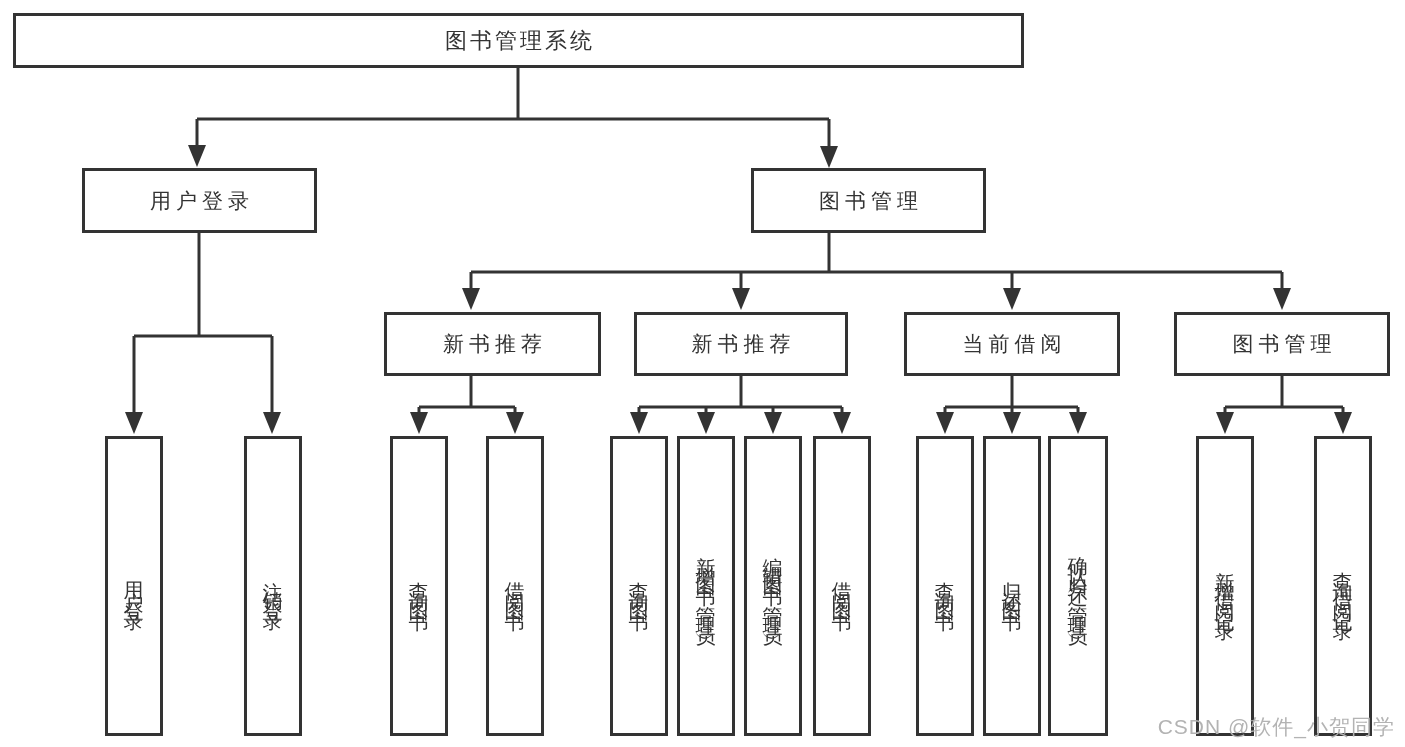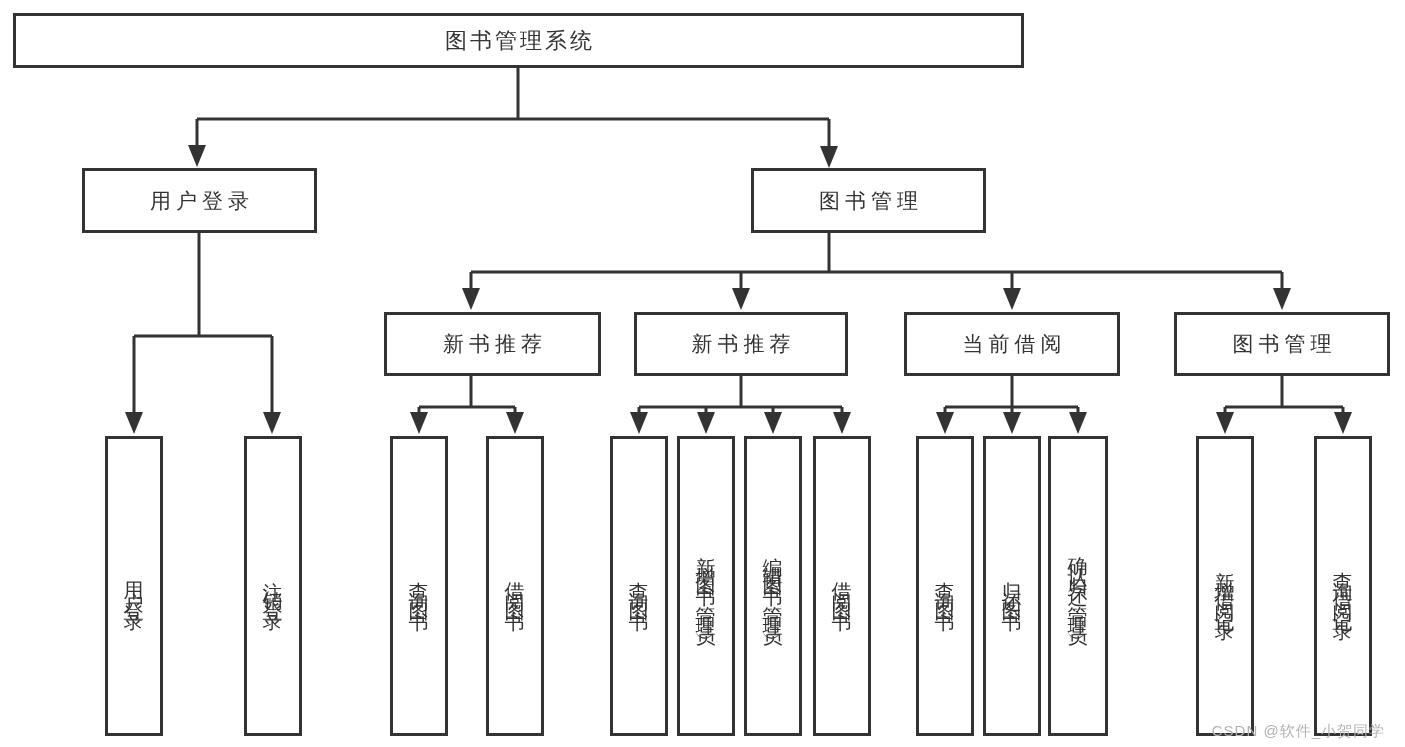--- a/index.html
+++ b/index.html
@@ -46,23 +46,23 @@
   .v-node span {
     writing-mode: vertical-rl;
     text-orientation: mixed;
     font-size: 20px;
     letter-spacing: 10px;
     line-height: 1;
     white-space: nowrap;
   }
   .watermark {
     position: absolute;
-    right: 20px;
+    right: 10px;
     bottom: 6px;
-    font-size: 15px;
+    font-size: 21px;
     color: var(--wm);
     letter-spacing: 1px;
     z-index: 5;
     white-space: nowrap;
   }
 </style>
 </head>
 <body>
 
 <div class="canvas">

